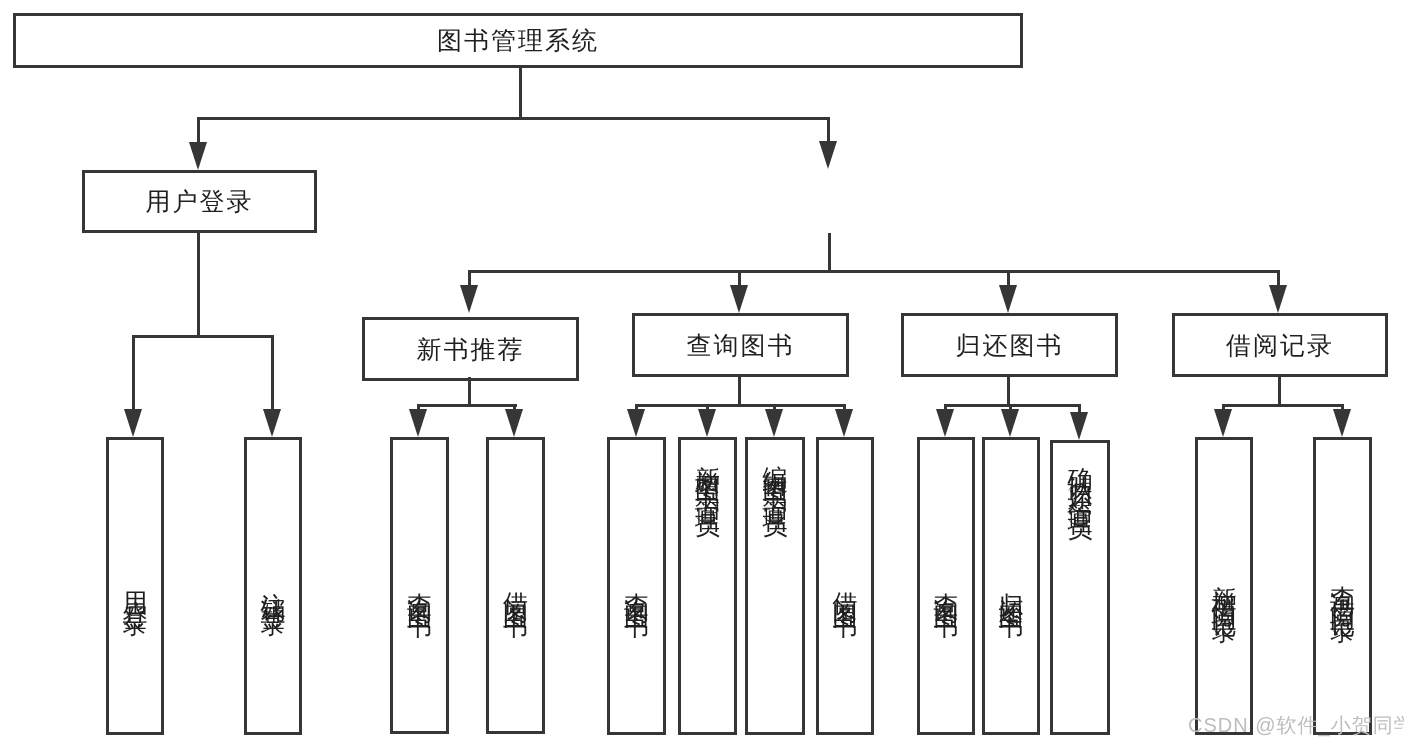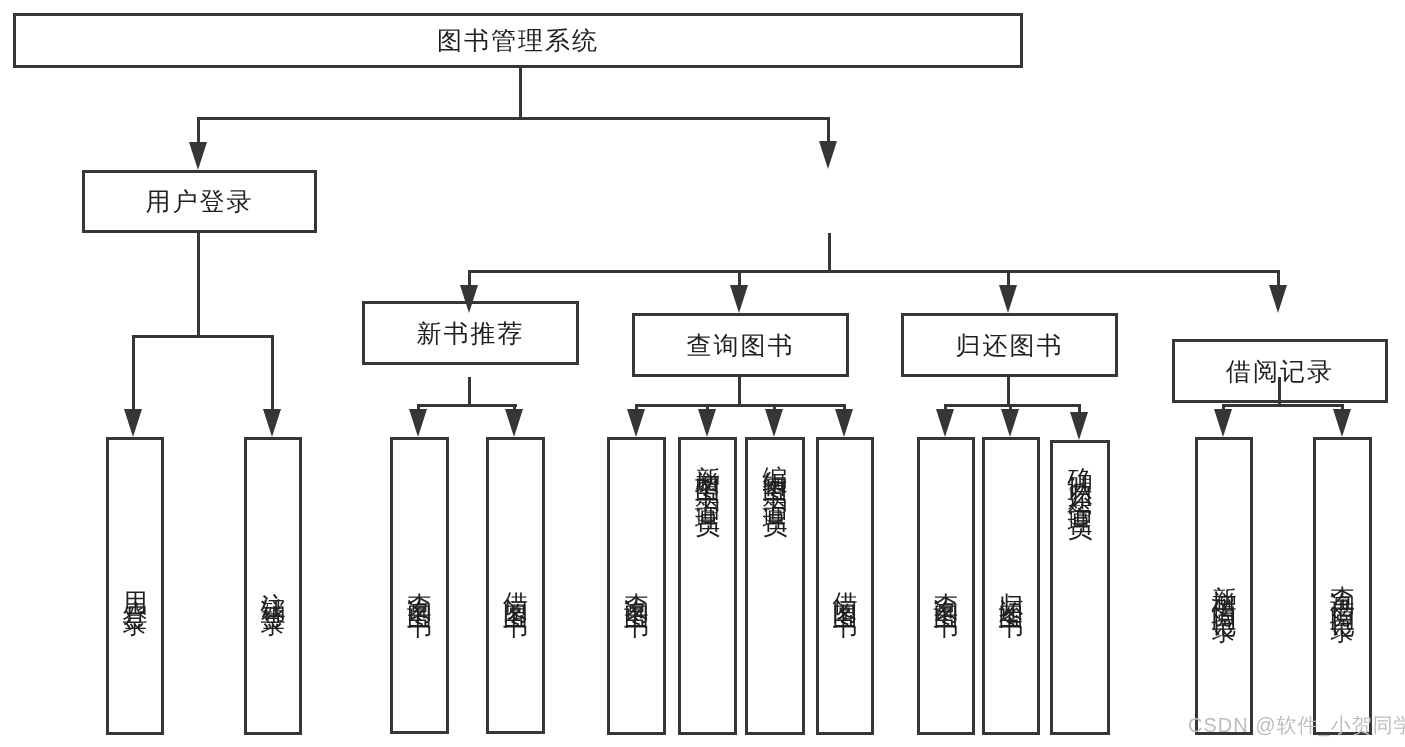--- a/index.html
+++ b/index.html
@@ -1,35 +1,35 @@
 <!DOCTYPE html>
 <html><head>
 <meta charset="utf-8">
 <style>
   html,body{margin:0;padding:0;background:#ffffff;}
   .stage{position:relative;width:1405px;height:747px;background:#ffffff;overflow:hidden;
-         font-family:"Liberation Sans",sans-serif;color:#1f1f1f;}
+         font-family:"Liberation Sans",sans-serif;color:#1f1f1f;border-radius:32px;}
   .node{position:absolute;box-sizing:border-box;border:3px solid #363636;background:#ffffff;
         display:flex;align-items:center;justify-content:center;font-size:25px;letter-spacing:2px;}
   .node>span{white-space:nowrap;}
   .leaf>span{writing-mode:vertical-rl;text-orientation:mixed;letter-spacing:7px;line-height:1;white-space:normal;}
   .leaf.tall{align-items:flex-start;}
   .leaf.tall>span{padding-top:5px;}
   .vl{position:absolute;width:3px;background:#363636;}
   .hl{position:absolute;height:3px;background:#363636;}
   .ah{position:absolute;width:0;height:0;border-left:9px solid transparent;
       border-right:9px solid transparent;border-top:28px solid #363636;}
   
   #root{left:13px;top:13px;width:1010px;height:55px;}
   #user-login{left:82px;top:170px;width:235px;height:63px;}
   #book-mgmt{left:712px;top:169px;width:236px;height:65px;}
-  #new-book-rec{left:362px;top:301px;width:217px;height:64px;}
+  #new-book-rec{left:362px;top:317px;width:217px;height:64px;}
   #book-borrow{left:632px;top:313px;width:217px;height:64px;}
   #current-borrow{left:901px;top:313px;width:217px;height:64px;}
-  #borrow-records{left:1172px;top:313px;width:216px;height:64px;margin-top:26px;}
+  #borrow-records{left:1172px;top:313px;width:216px;height:64px;}
   #l1a{left:106px;top:437px;width:58px;height:298px;}
   #l1b{left:244px;top:437px;width:58px;height:298px;}
   #l2a{left:390px;top:437px;width:59px;height:297px;}
   #l2b{left:486px;top:437px;width:59px;height:297px;}
   #l3a{left:607px;top:437px;width:59px;height:298px;}
   #l3b{left:678px;top:437px;width:59px;height:298px;}
   #l3c{left:745px;top:437px;width:60px;height:298px;}
   #l3d{left:816px;top:437px;width:58px;height:298px;}
   #l4a{left:917px;top:437px;width:58px;height:298px;}
   #l4b{left:982px;top:437px;width:58px;height:298px;}

